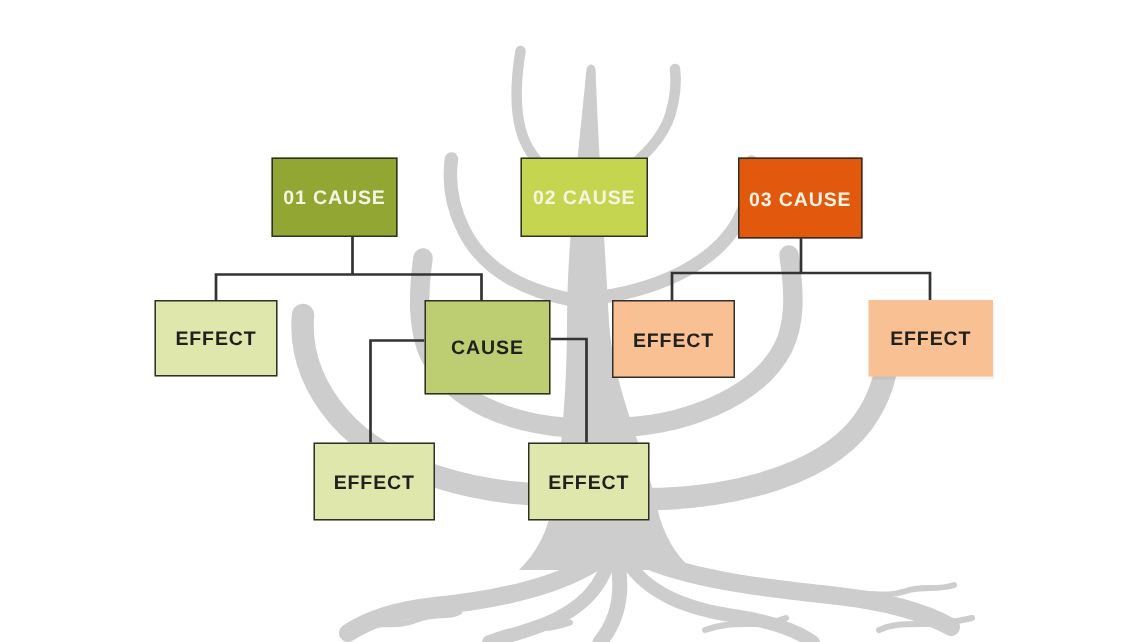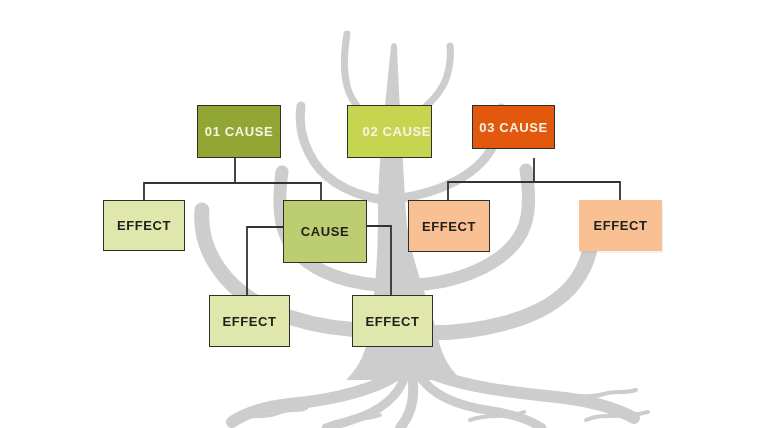--- a/index.html
+++ b/index.html
@@ -35,23 +35,23 @@
     border: 1.6px solid #2f2f2b;
     box-sizing: border-box;
     cursor: default;
     user-select: none;
   }
   .node.no-border {
     border: none;
     box-shadow: 1px 2px 0 rgba(0,0,0,0.05);
   }
   
-  .n0 { left: 197px; top: 105px; width: 84px; height: 53px; }
+  .n0 { left: 181px; top: 105px; width: 84px; height: 53px; }
   .n1 { left: 347px; top: 105px; width: 85px; height: 53px; }
-  .n2 { left: 472px; top: 105px; width: 83px; height: 44px; text-align: center; }
+  .n2 { left: 492px; top: 105px; width: 83px; height: 54px; text-align: center; }
   .n3 { left: 103px; top: 200px; width: 82px; height: 51px; }
   .n4 { left: 283px; top: 200px; width: 84px; height: 63px; }
   .n5 { left: 408px; top: 200px; width: 82px; height: 52px; }
   .n6 { left: 579px; top: 200px; width: 83px; height: 51px; }
   .n7 { left: 209px; top: 295px; width: 81px; height: 52px; }
   .n8 { left: 352px; top: 295px; width: 81px; height: 52px; }
 </style>
 </head>
 <body>
 
@@ -97,21 +97,21 @@
       <path d="M534,158 V182 M448,201 V182 H620 V201"></path>
       <path d="M283,227 H247 V296"></path>
       <path d="M367,226 H391 V296"></path>
     </g>
   </svg>
 
   <div class="node n0" style="background-color: rgb(146, 167, 51); color: rgb(247, 244, 227); border-color: rgb(47, 47, 43);">
     <span>01 CAUSE</span>
   </div>
 
-  <div class="node n1" style="background-color: rgb(198, 213, 80); color: rgb(247, 244, 227); border-color: rgb(47, 47, 43); justify-content: flex-end;">
+  <div class="node n1" style="background-color: rgb(198, 213, 80); color: rgb(247, 244, 227); border-color: rgb(47, 47, 43);">
     <span>02 CAUSE</span>
   </div>
 
   <div class="node n2" style="background-color: rgb(226, 89, 14); color: rgb(247, 244, 227); border-color: rgb(47, 47, 43);">
     <span>03 CAUSE</span>
   </div>
 
   <div class="node n3" style="background-color: rgb(223, 231, 172); color: rgb(32, 32, 28); border-color: rgb(47, 47, 43);">
     <span>EFFECT</span>
   </div>

